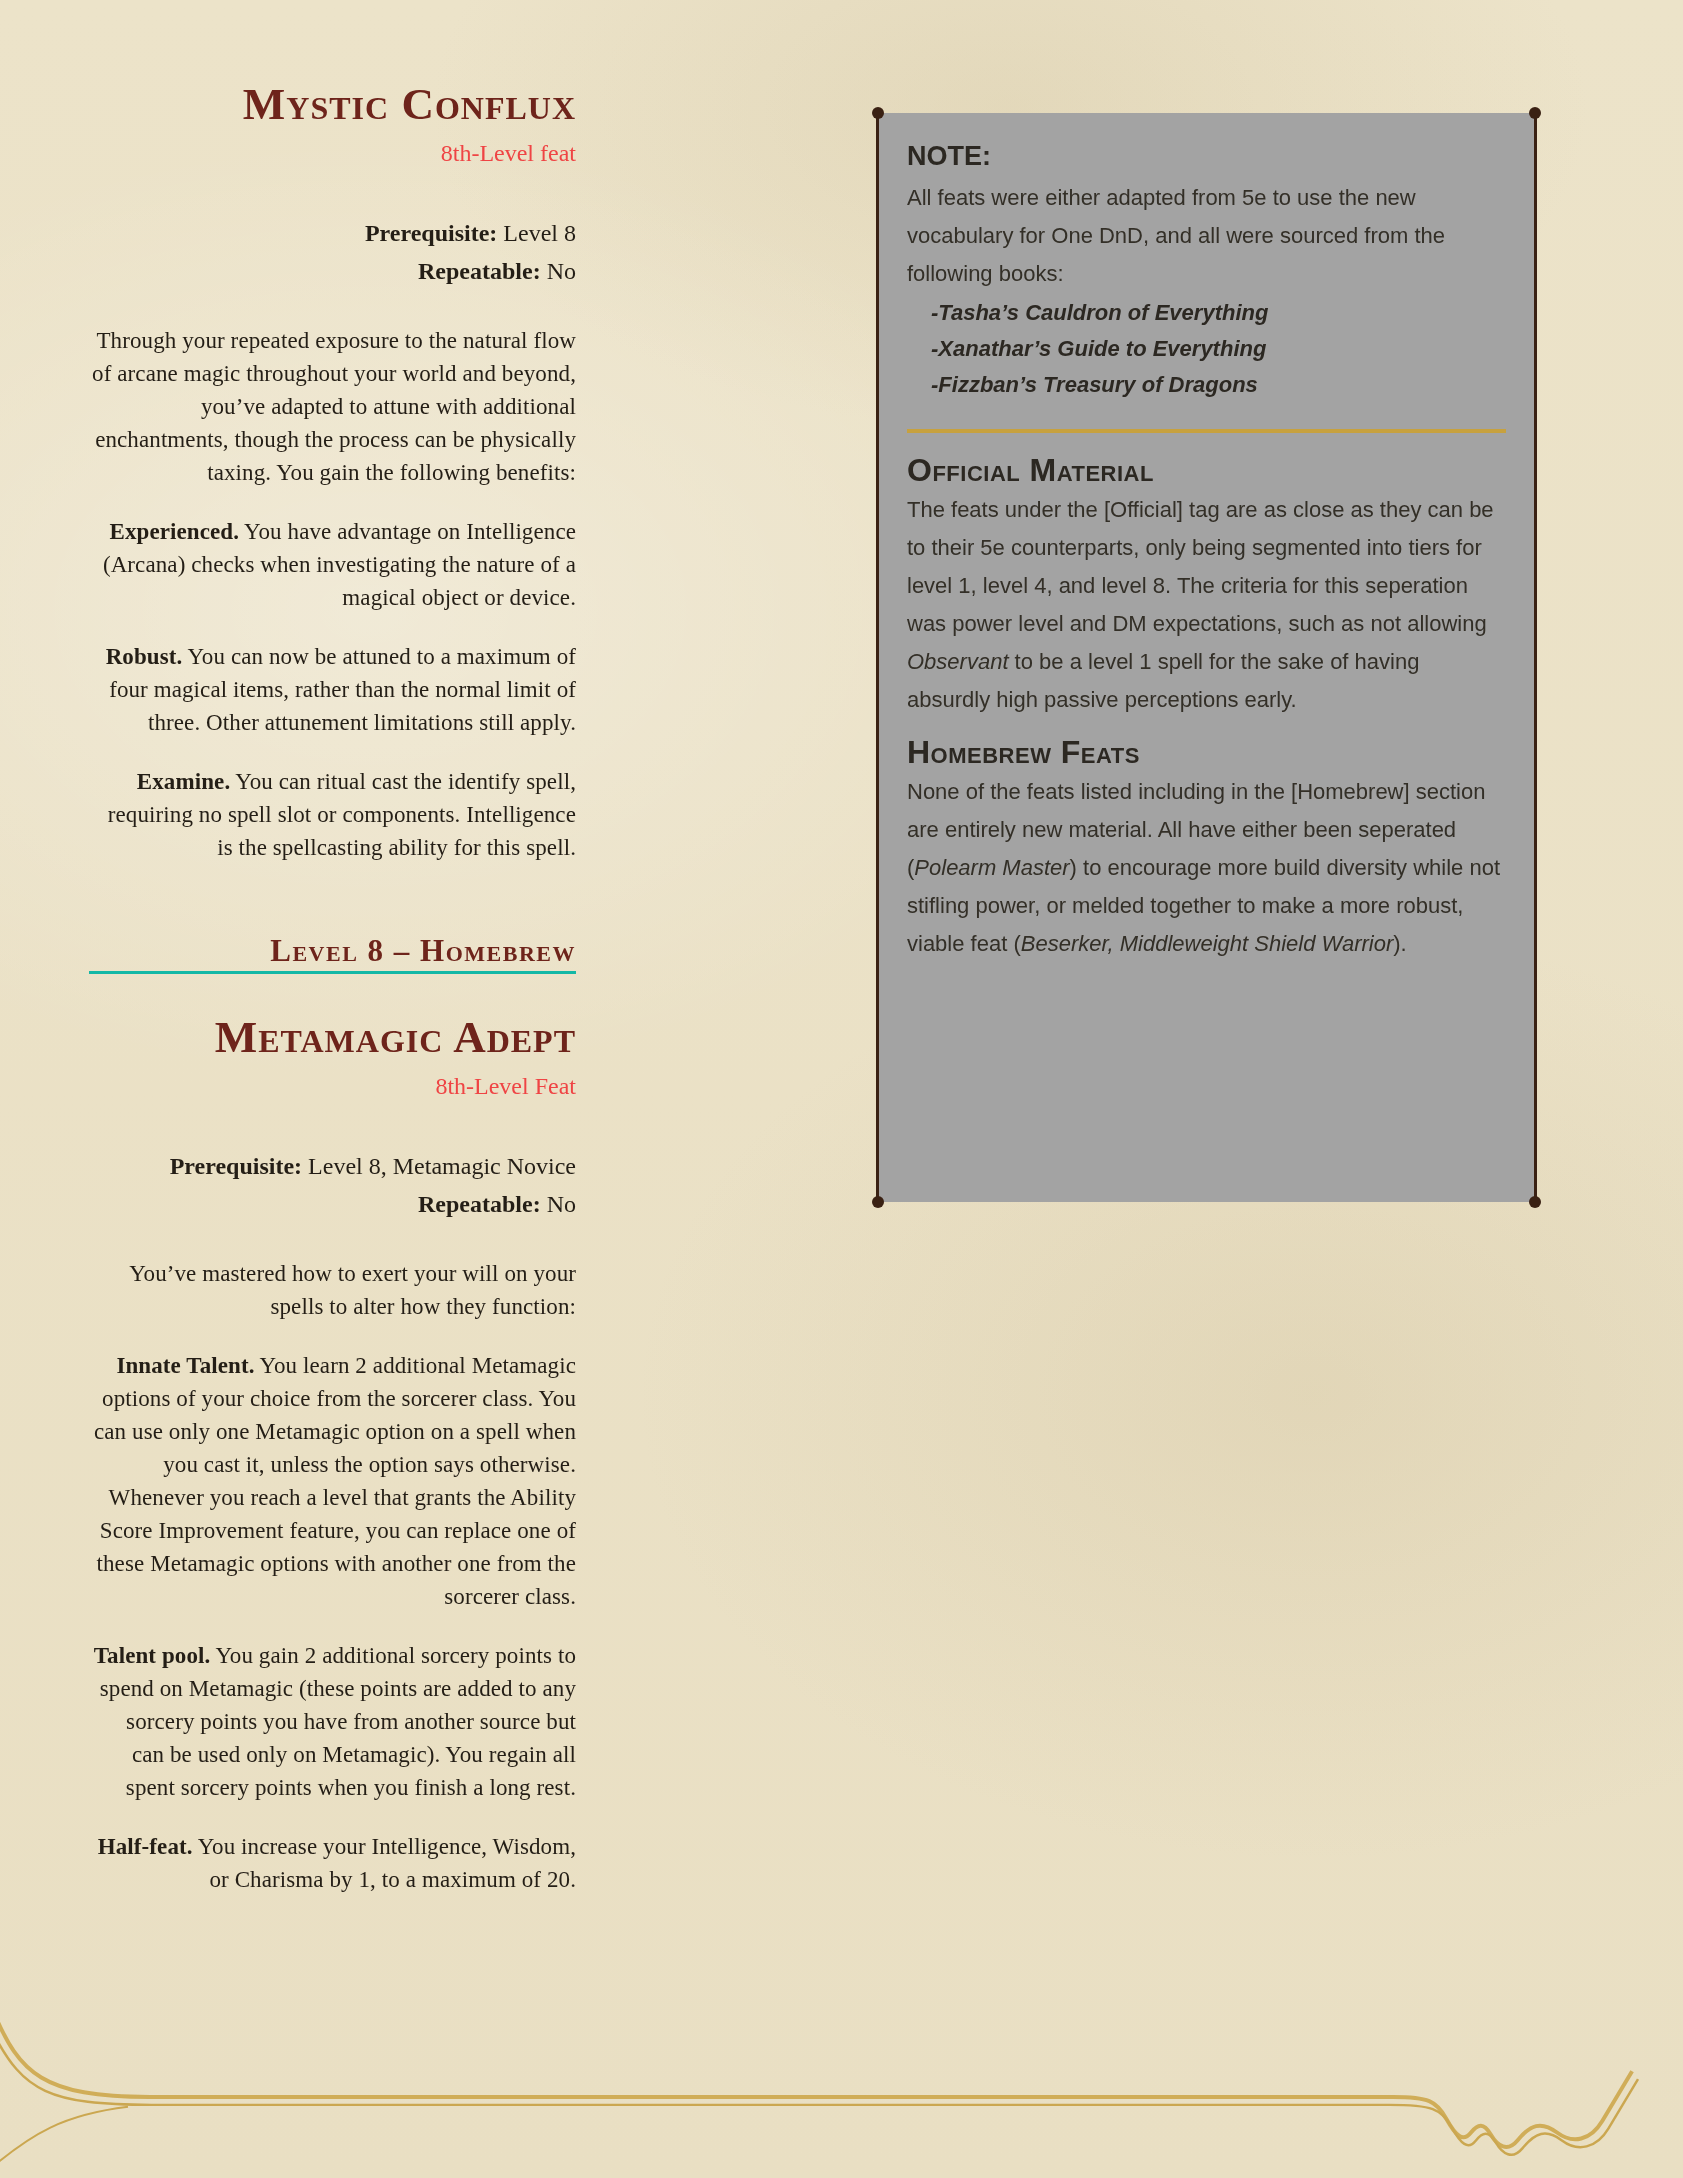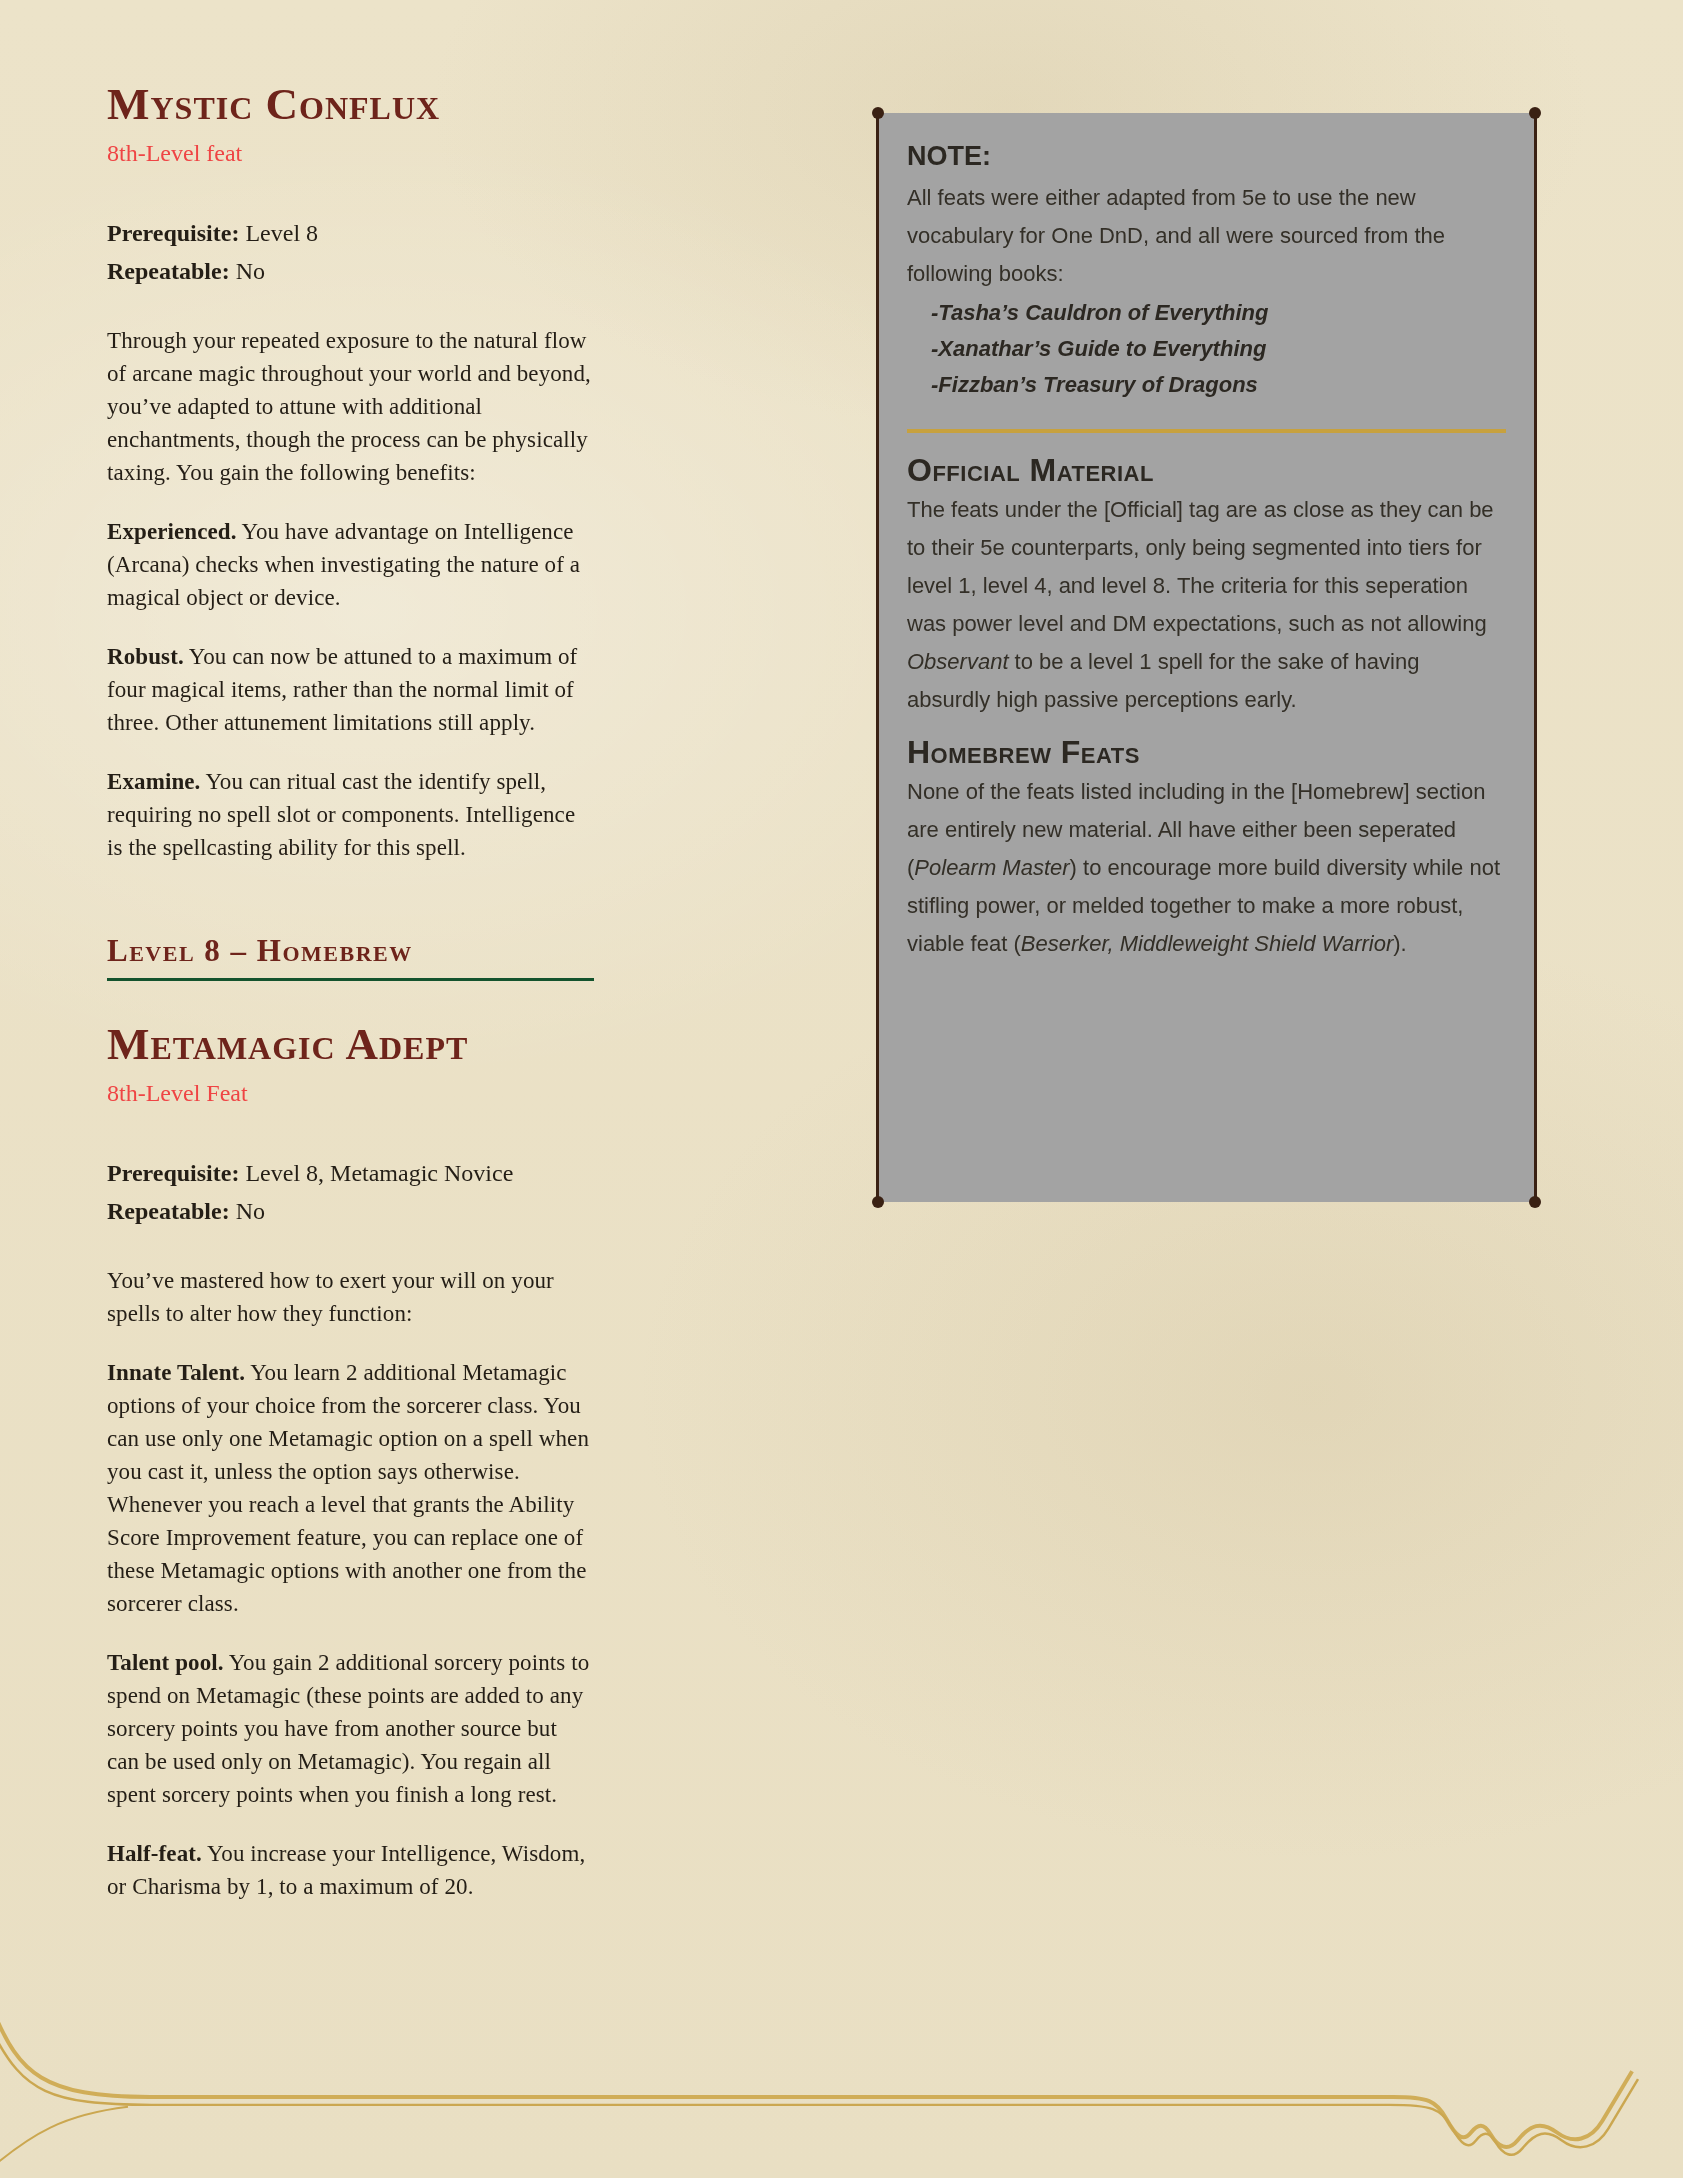--- a/index.html
+++ b/index.html
@@ -10,21 +10,21 @@
       radial-gradient(1188px 792px at 22% 28%, rgba(255,255,255,0.28), transparent 60%),
       radial-gradient(1089px 752px at 78% 64%, rgba(206,190,152,0.30), transparent 62%),
       radial-gradient(891px 495px at 60% 5%, rgba(210,196,160,0.35), transparent 65%),
       linear-gradient(#ece3c9, #e9dfc3);
     color:#241e16;
     overflow:hidden;
   }
   .page{ position:relative; width:1683px; height:2178px; }
 
   
-  .left-col{ position:absolute; left:107px; top:79px; width:487px; }
+  .left-col{ position:absolute; left:89px; top:79px; width:487px;text-align:right; }
   .feat-title{
     font-variant:small-caps;
     font-weight:700;
     font-size:45px;
     line-height:51px;
     letter-spacing:1px;
     color:#6e241b;
   }
   .feat-sub{ font-size:24px; line-height:30px; margin-top:8px; color:#ef4444; }
   .kv{ margin-top:46px; font-size:24px; line-height:38px; }
@@ -33,22 +33,21 @@
   .benefit{ font-size:23px; line-height:33px; margin-top:26px; letter-spacing:0.1px; }
   .benefit b{ font-weight:700; }
   .section-header{
     margin-top:67px;
     font-variant:small-caps;
     font-weight:700;
     font-size:31px;
     line-height:40px;
     letter-spacing:1.5px;
     color:#6e241b;
-    border-bottom:3px solid #14532d;
-    padding-bottom:7px;
+    border-bottom:3px solid #14b8a6;
   }
   .feat2-title{ margin-top:38px; }
 
   
   .note-box{
     position:absolute; left:876px; top:113px; width:661px; height:1089px;
     background:#a3a3a3;
     border-left:3px solid #3a2113;
     border-right:3px solid #3a2113;
     padding:26px 28px 30px 28px;

